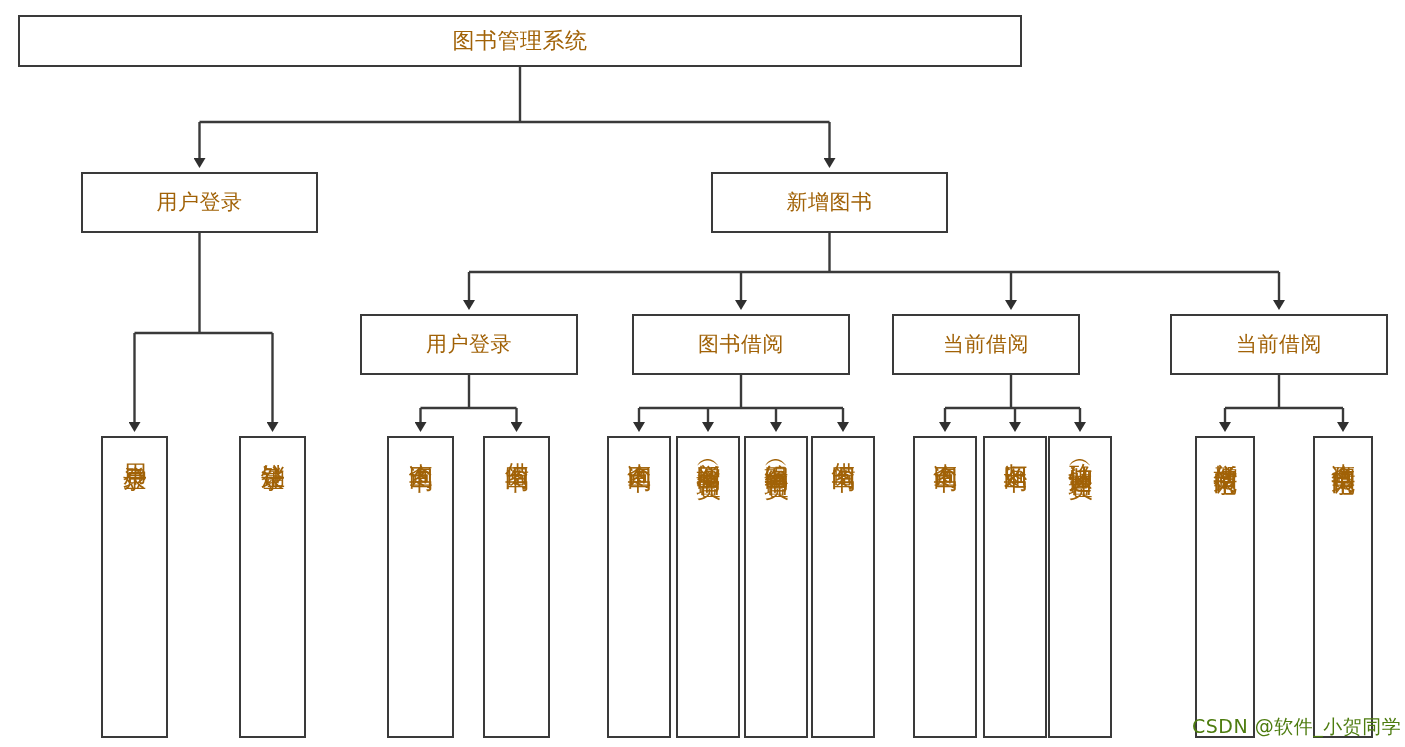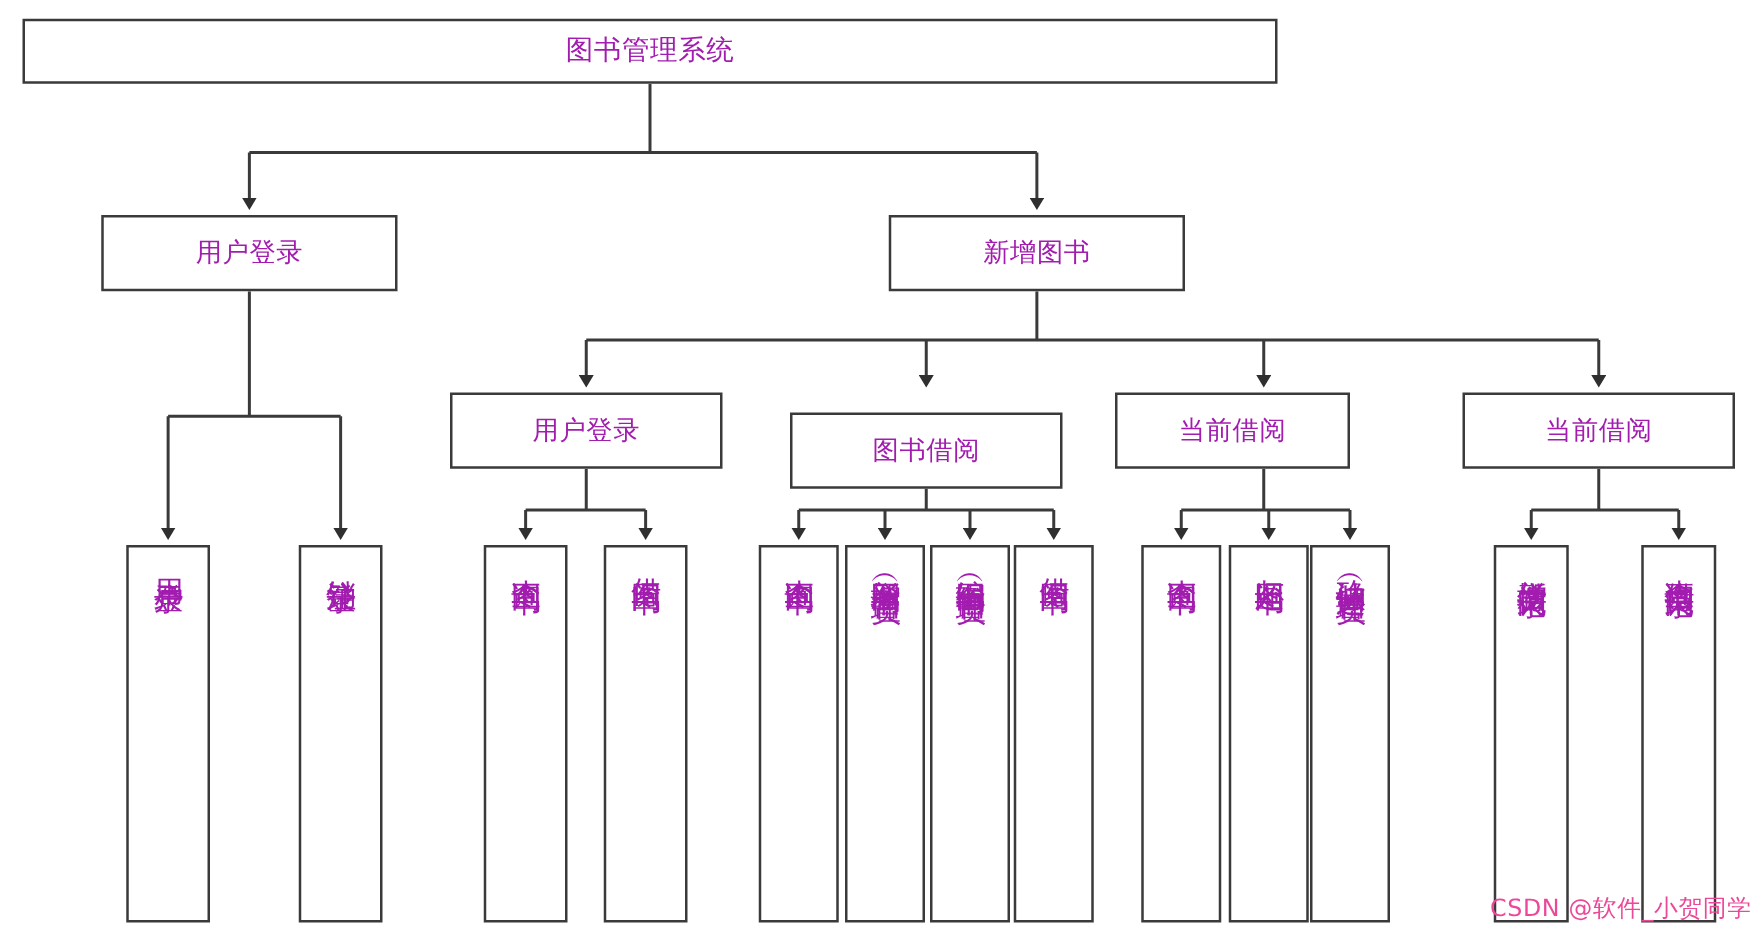--- a/index.html
+++ b/index.html
@@ -26,21 +26,21 @@
     pointer-events: none;
   }
   .node {
     position: absolute;
     box-sizing: border-box;
     background: #ffffff;
     border: 2px solid #3a3a3a;
     display: flex;
     align-items: center;
     justify-content: center;
-    color: #a21caf;
+    color: #a16207;
   }
   .node .lbl {
     display: block;
     text-align: center;
     line-height: 1.18;
     letter-spacing: 0.5px;
   }
   
   .node.horiz .lbl {
     font-size: 21px;
@@ -124,21 +124,21 @@
       </div>
       <div class="node horiz" style="left: 81px; top: 172px; width: 237px; height: 61px;">
         <span class="lbl">用户登录</span>
       </div>
       <div class="node horiz" style="left: 711px; top: 172px; width: 237px; height: 61px;">
         <span class="lbl">新增图书</span>
       </div>
       <div class="node horiz" style="left: 360px; top: 314px; width: 218px; height: 61px;">
         <span class="lbl">用户登录</span>
       </div>
-      <div class="node horiz" style="left: 632px; top: 314px; width: 218px; height: 61px; margin-top: 16px;">
+      <div class="node horiz" style="left: 632px; top: 314px; width: 218px; height: 61px;">
         <span class="lbl">图书借阅</span>
       </div>
       <div class="node horiz" style="left: 892px; top: 314px; width: 188px; height: 61px;">
         <span class="lbl">当前借阅</span>
       </div>
       <div class="node horiz" style="left: 1170px; top: 314px; width: 218px; height: 61px;">
         <span class="lbl">当前借阅</span>
       </div>
       <div class="node vert" style="left: 101px; top: 436px; width: 67px; height: 302px;">
         <span class="lbl">用户登录</span>
@@ -174,14 +174,14 @@
         <span class="lbl">确认归还（管理员）</span>
       </div>
       <div class="node vert" style="left: 1195px; top: 436px; width: 60px; height: 302px;">
         <span class="lbl">新增借阅记录</span>
       </div>
       <div class="node vert" style="left: 1313px; top: 436px; width: 60px; height: 302px;">
         <span class="lbl">查询借阅记录</span>
       </div>
     </div>
 
-  <div class="watermark" style="left: 1192px; top: 714px; color: #ec4899;">CSDN @软件_小贺同学</div>
+  <div class="watermark" style="left: 1192px; top: 714px; color: #4d7c0f;">CSDN @软件_小贺同学</div>
 </div>
 
 </body></html>

